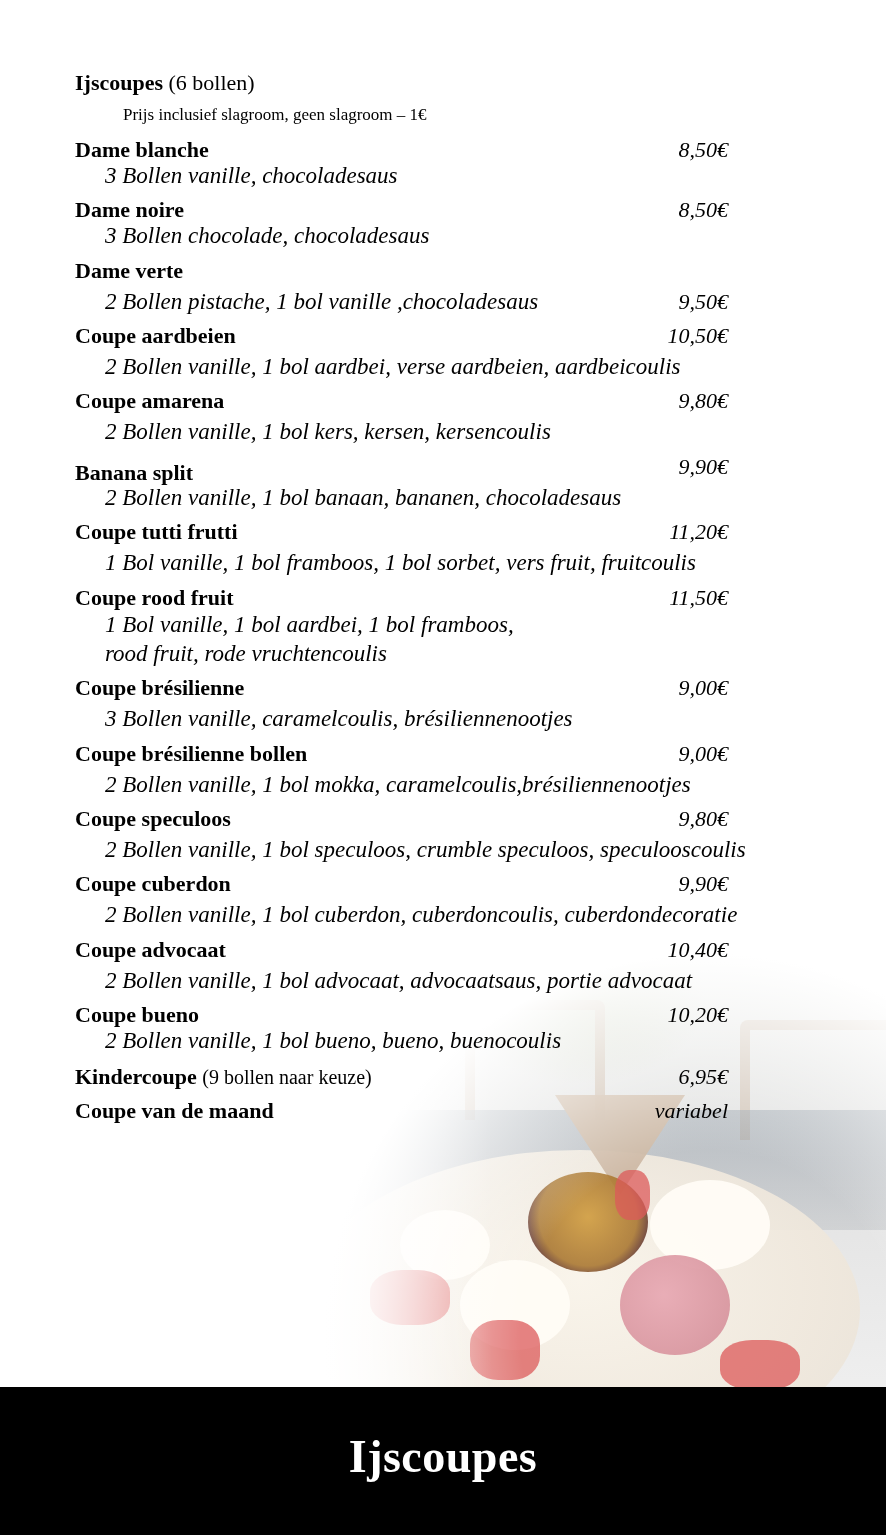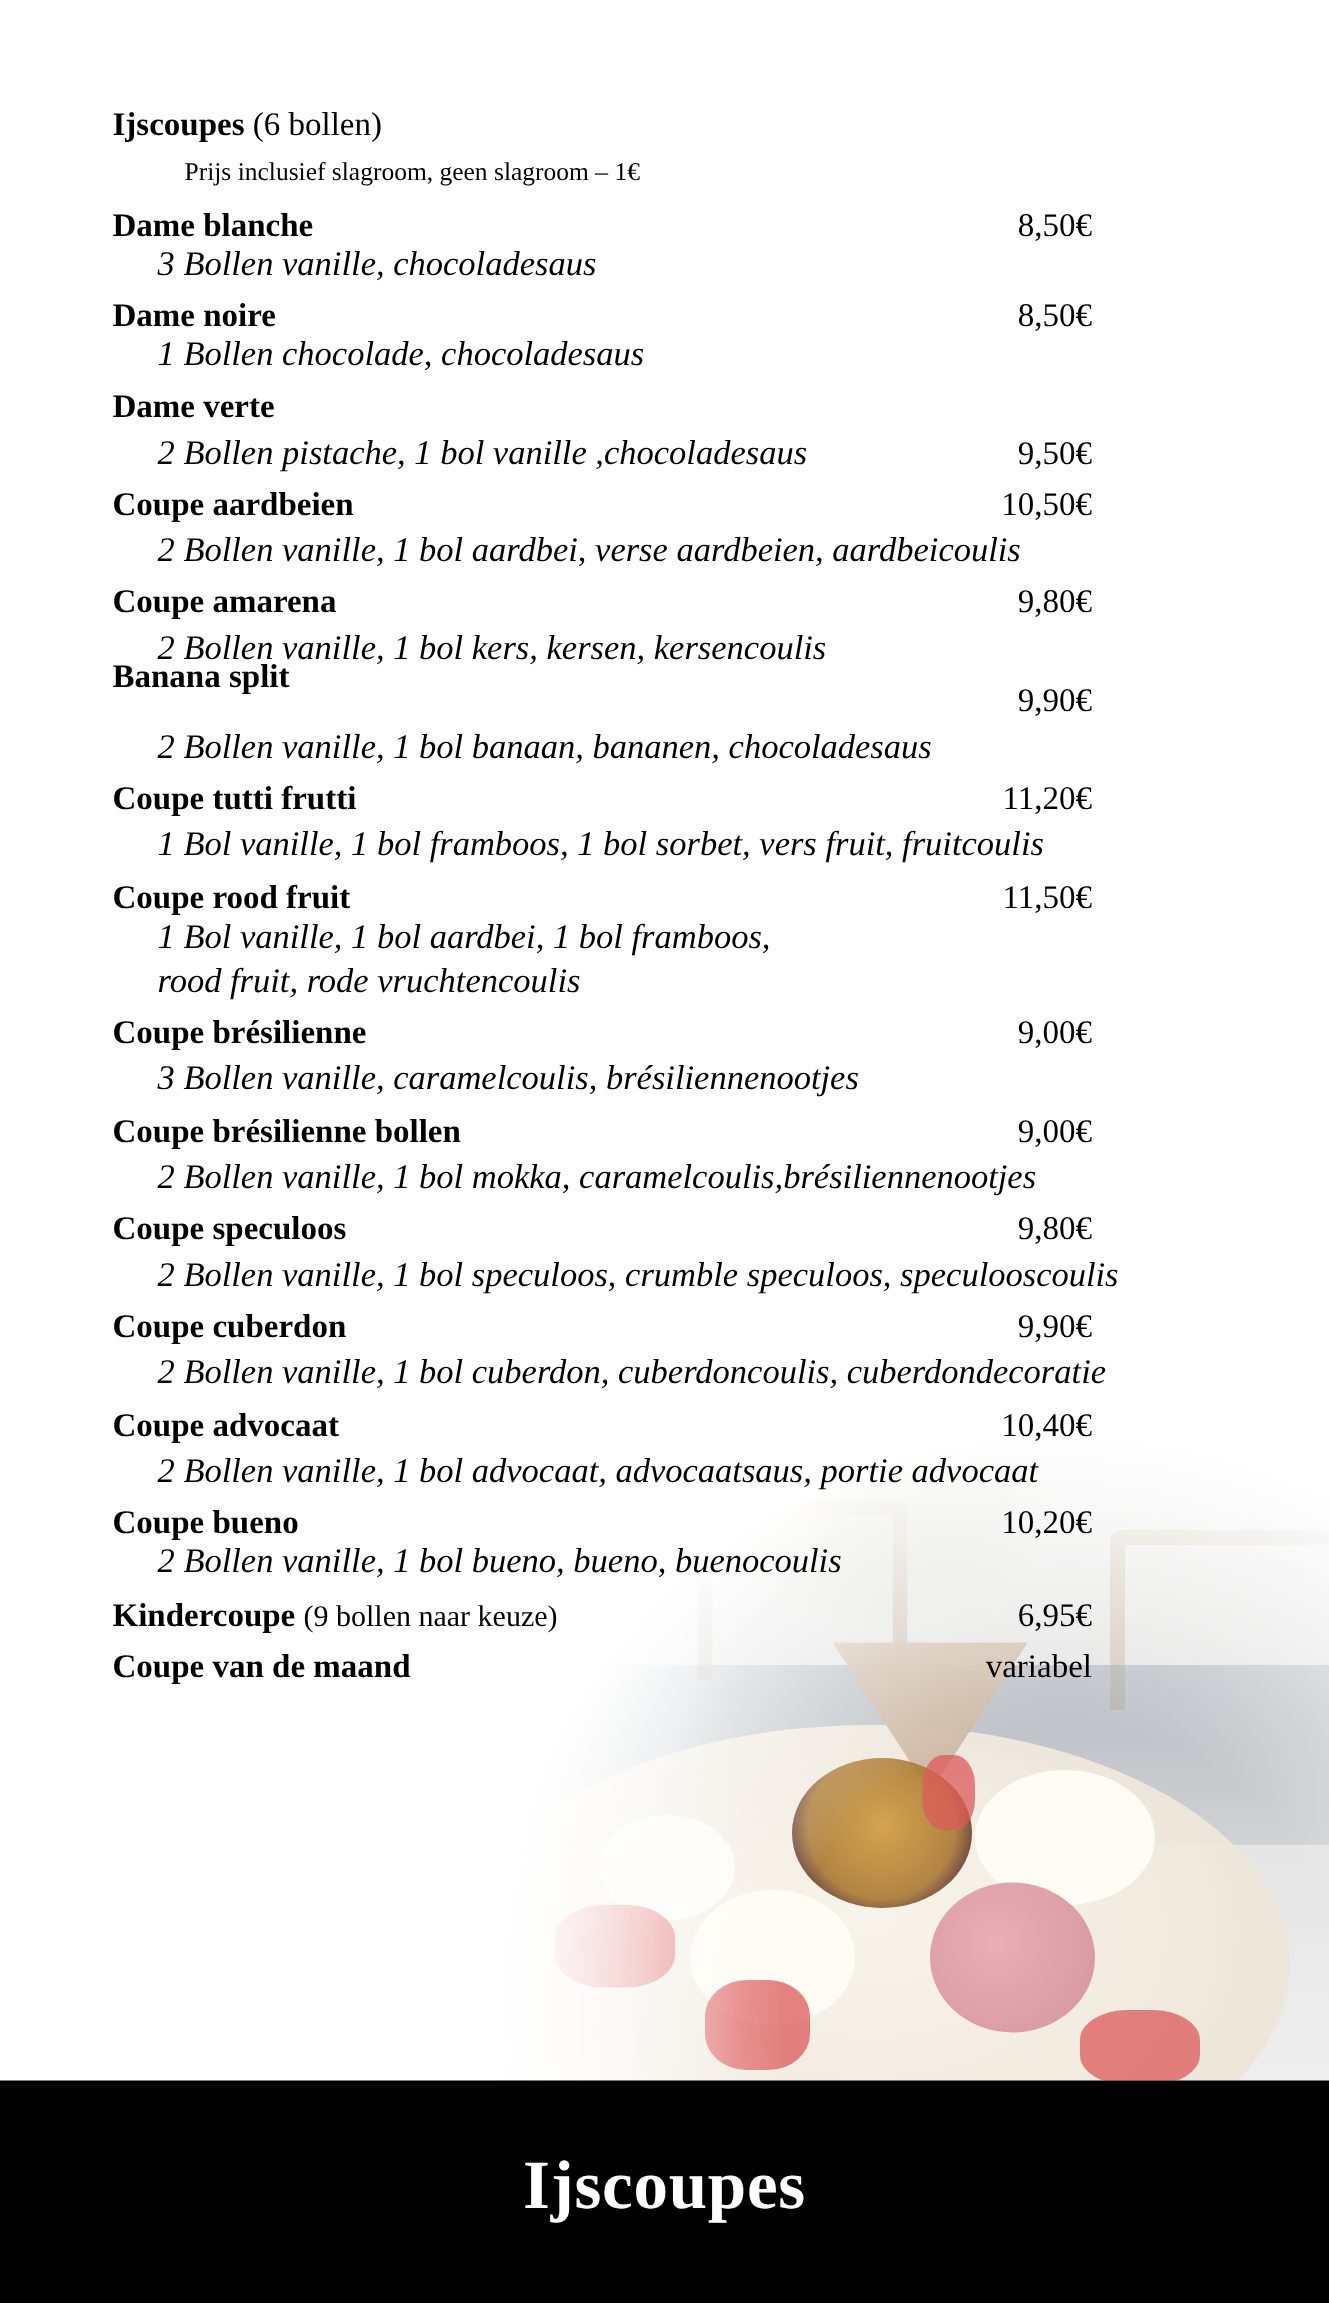--- a/index.html
+++ b/index.html
@@ -48,21 +48,21 @@
       linear-gradient(90deg, rgba(255,255,255,1) 0%, rgba(255,255,255,0) 35%);
   }
 
   .line { position: absolute; left: 75px; white-space: nowrap; }
   .title { top: 70px; font-size: 22px; }
   .title b { font-weight: bold; }
   .subtitle { top: 105px; font-size: 17px; margin-left: 48px; }
   .name { font-size: 22px; font-weight: bold; line-height: 26px; }
   .name .suffix { font-weight: normal; font-size: 20px; }
   .desc { left: 105px; font-size: 23px; font-style: italic; line-height: 22px; }
-  .price { position: absolute; right: 158px; font-size: 22px; line-height: 26px; white-space: nowrap; text-align: right; }
+  .price { position: absolute; right: 158px; font-size: 22px; line-height: 26px; white-space: nowrap; text-align: right; font-style: italic; }
 
   .footer {
     position: absolute; left: 0; top: 1387px; width: 886px; height: 148px; background: #000;
     display: flex; align-items: center; justify-content: center;
   }
   .footer-title { color: #fff; font-size: 46px; font-weight: bold; margin-top: -10px; letter-spacing: 0.5px; }
 </style>
 </head>
 <body>
 
@@ -90,35 +90,35 @@
   <span>(6 bollen)</span>
 </div>
 <div class="line subtitle">Prijs inclusief slagroom, geen slagroom – 1€</div>
 
 <div class="line name" style="top:137px">Dame blanche</div>
 <div class="price" style="top:137px">8,50€</div>
 <div class="line desc" style="top:165px">3 Bollen vanille, chocoladesaus</div>
 
 <div class="line name" style="top:197px">Dame noire</div>
 <div class="price" style="top:197px">8,50€</div>
-<div class="line desc" style="top:225px">1 Bollen chocolade, chocoladesaus</div>
+<div class="line desc" style="top:225px">3 Bollen chocolade, chocoladesaus</div>
 
 <div class="line name" style="top:258px">Dame verte</div>
 <div class="price" style="top:289px">9,50€</div>
 <div class="line desc" style="top:291px">2 Bollen pistache, 1 bol vanille ,chocoladesaus</div>
 
 <div class="line name" style="top:323px">Coupe aardbeien</div>
 <div class="price" style="top:323px">10,50€</div>
 <div class="line desc" style="top:356px">2 Bollen vanille, 1 bol aardbei, verse aardbeien, aardbeicoulis</div>
 
 <div class="line name" style="top:388px">Coupe amarena</div>
 <div class="price" style="top:388px">9,80€</div>
 <div class="line desc" style="top:421px">2 Bollen vanille, 1 bol kers, kersen, kersencoulis</div>
 
-<div class="line name" style="top:438px">Banana split</div>
+<div class="line name" style="top:460px">Banana split</div>
 <div class="price" style="top:454px">9,90€</div>
 <div class="line desc" style="top:487px">2 Bollen vanille, 1 bol banaan, bananen, chocoladesaus</div>
 
 <div class="line name" style="top:519px">Coupe tutti frutti</div>
 <div class="price" style="top:519px">11,20€</div>
 <div class="line desc" style="top:552px">1 Bol vanille, 1 bol framboos, 1 bol  sorbet, vers fruit, fruitcoulis</div>
 
 <div class="line name" style="top:585px">Coupe rood fruit</div>
 <div class="price" style="top:585px">11,50€</div>
 <div class="line desc" style="top:614px">1 Bol vanille, 1 bol aardbei, 1 bol framboos,</div>

